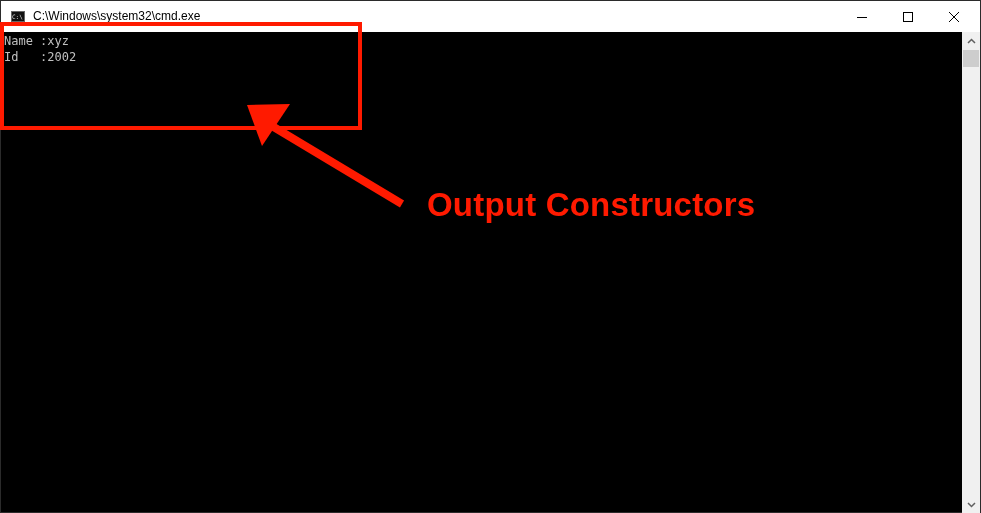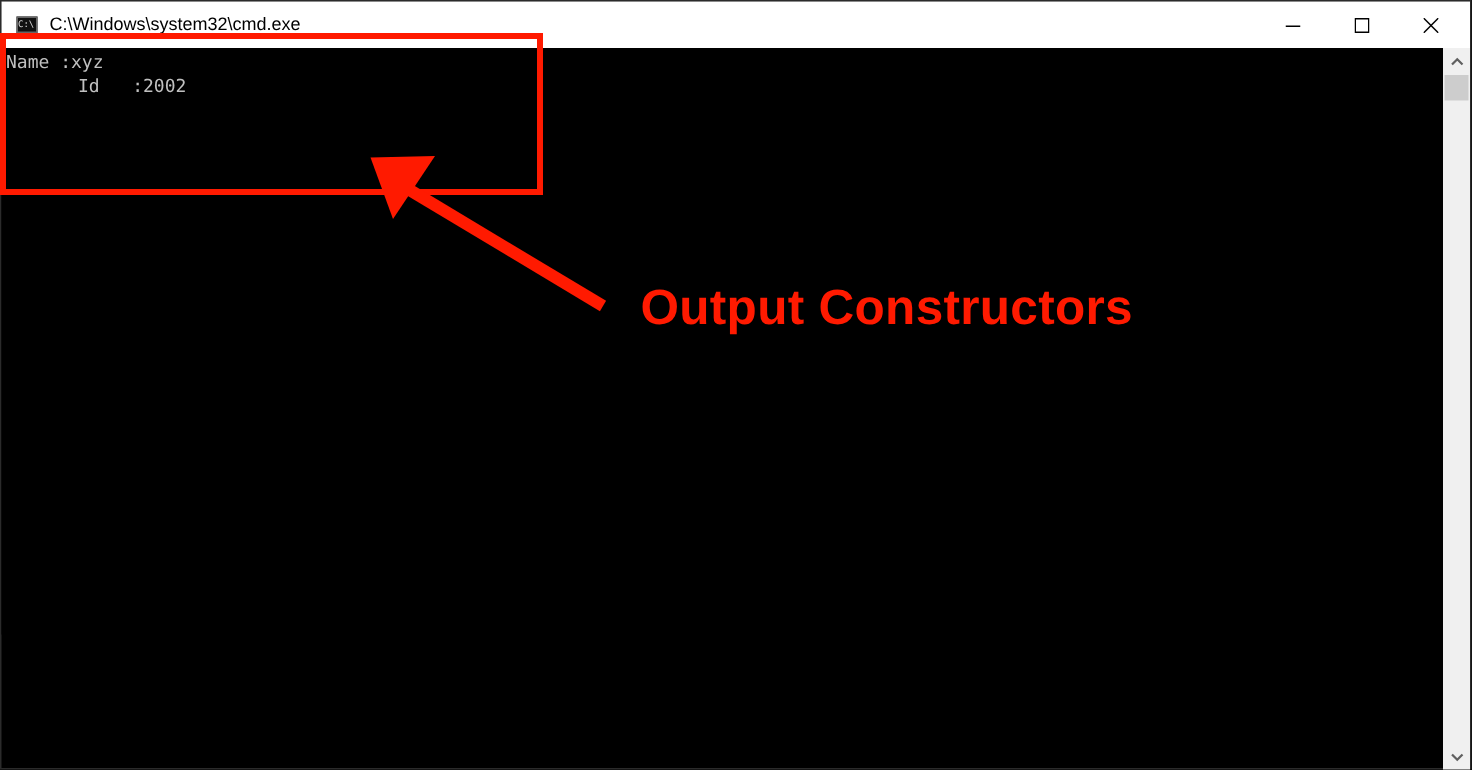--- a/index.html
+++ b/index.html
@@ -40,21 +40,21 @@
     <div class="ctrl close">
       <svg width="10" height="10">
           <line x1="0" y1="0" x2="10" y2="10" stroke="#000" stroke-width="1"></line>
           <line x1="10" y1="0" x2="0" y2="10" stroke="#000" stroke-width="1"></line>
         </svg>
     </div>
   </div>
 
   <div class="console">
     <div class="line" style="top:2px;">Name :xyz</div>
-    <div class="line" style="top:18px;margin-left:48px;">Id   :2002</div>
+    <div class="line" style="top:18px;">Id   :2002</div>
   </div>
 
   <div class="scrollbar">
     <div class="sb-up">
       <svg width="9" height="6">
           <polyline points="1,5 4.5,1.5 8,5" fill="none" stroke="#606060" stroke-width="1.5"></polyline>
         </svg>
     </div>
     <div class="sb-thumb"></div>
     <div class="sb-down">

